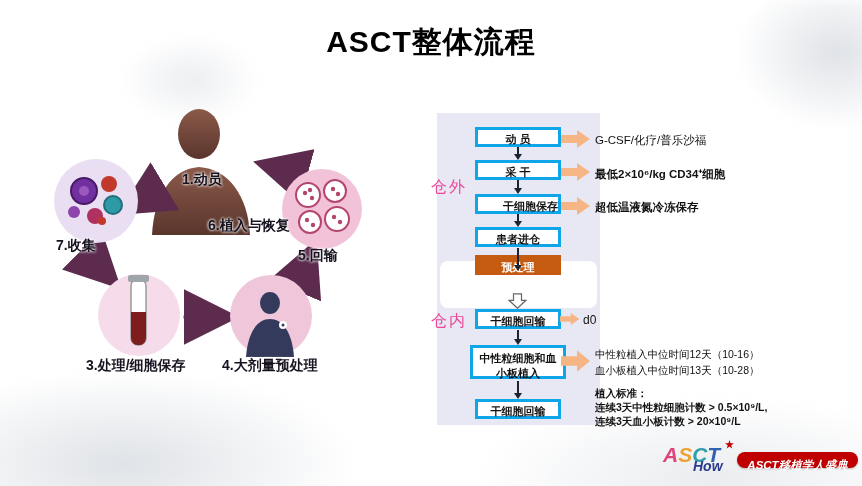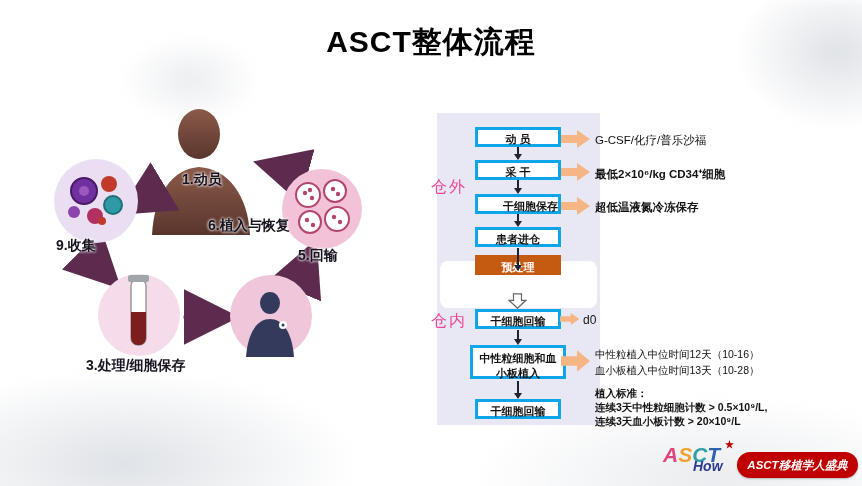--- a/index.html
+++ b/index.html
@@ -51,21 +51,21 @@
   .region-label { position:absolute; font-size:16px; color:#ec4899; z-index:3; letter-spacing:2px;margin-left:40px; }
 
   
   .asct-logo { position:absolute; left:663px; top:443px; width:78px; height:40px; z-index:5;
                font-weight:bold; font-style:italic; font-size:21px; }
   .asct-logo .lA { color:#e0447c; } .asct-logo .lS { color:#f0a030; }
   .asct-logo .lC { color:#30a0a8; } .asct-logo .lT { color:#3060b0; }
   .asct-logo .script { position:absolute; left:30px; top:15px; font-size:14px; color:#2b3a8c;
                        font-style:italic; font-weight:bold; }
   .asct-logo .star { position:absolute; left:62px; top:-4px; color:#c00000; font-size:10px; font-style:normal; }
-  .event-badge { position:absolute; left:737px; top:452px; width:121px; height:26px; z-index:5;
+  .event-badge { position:absolute; left:737px; top:452px; width:121px; height:16px; z-index:5;
                  background:#c00000; border-radius:13px; color:#fff; font-weight:bold;
                  font-style:italic; font-size:11.5px; text-align:center; line-height:26px;
                  white-space:nowrap; box-shadow:0 1px 2px rgba(0,0,0,.25); }
 </style>
 </head>
 <body>
 
 <div class="slide">
 
   <div class="wm wm1"></div>
@@ -154,22 +154,23 @@
       <svg width="82" height="82" viewBox="0 0 82 82">
         <circle cx="41" cy="41" r="41" fill="#efc6da"></circle>
         <ellipse cx="40" cy="28" rx="10" ry="11" fill="#333a5c"></ellipse>
         <path d="M16,82 C18,56 28,44 40,44 C52,44 62,56 64,82 Z" fill="#333a5c"></path>
         <circle cx="53" cy="50" r="4" fill="#fff"></circle>
           <circle cx="53" cy="50" r="1.5" fill="#333a5c"></circle>
       </svg>
     </div>
 
     <div class="cyc-label" style="left:152px; top:66px;">1.动员</div>
-    <div class="cyc-label" style="left:26px;  top:132px;">9.收集</div>
+    <div class="cyc-label" style="left:26px;  top:132px;">7.收集</div>
     <div class="cyc-label" style="left:56px;  top:252px;">3.处理/细胞保存</div>
+    <div class="cyc-label" style="left:192px; top:252px;">4.大剂量预处理</div>
     <div class="cyc-label" style="left:268px; top:142px;">5.回输</div>
     <div class="cyc-label" style="left:133px; top:112px;padding-left:45px;">6.植入与恢复</div>
   </div>
 
   <div class="flow-panel"></div>
   <div class="inner-panel"></div>
 
   <div class="region-label" style="left:391px; top:177px;">仓外</div>
   <div class="region-label" style="left:391px; top:311px;">仓内</div>
 

